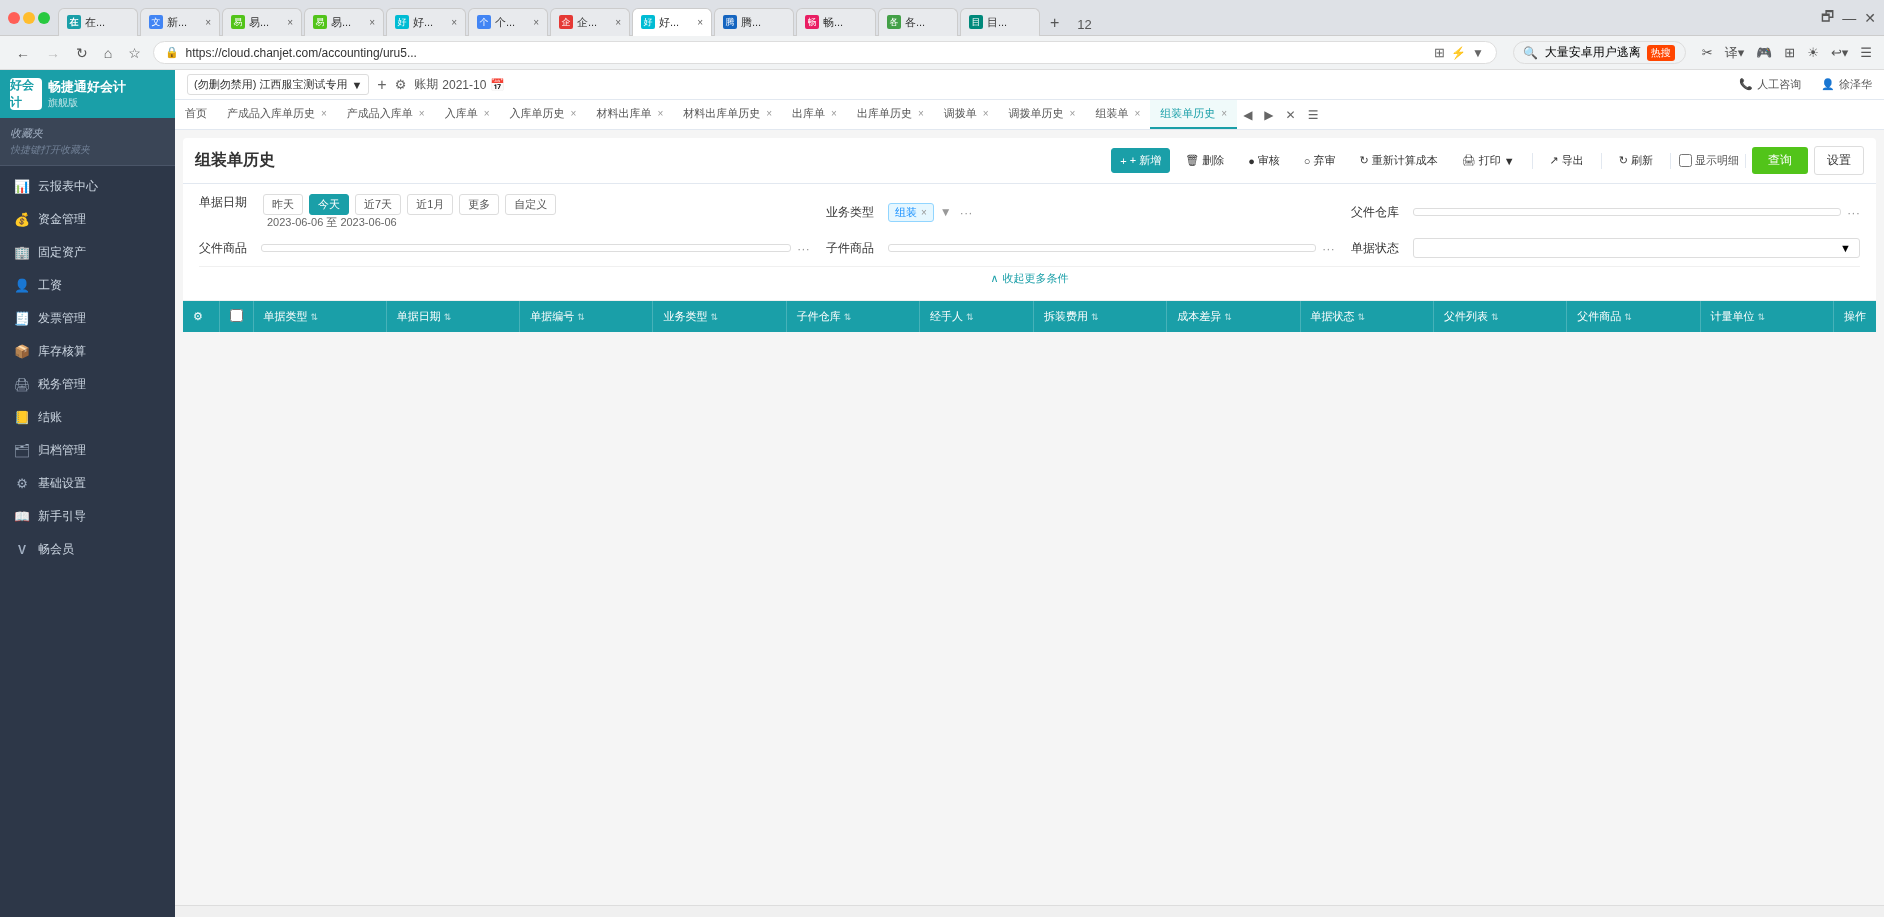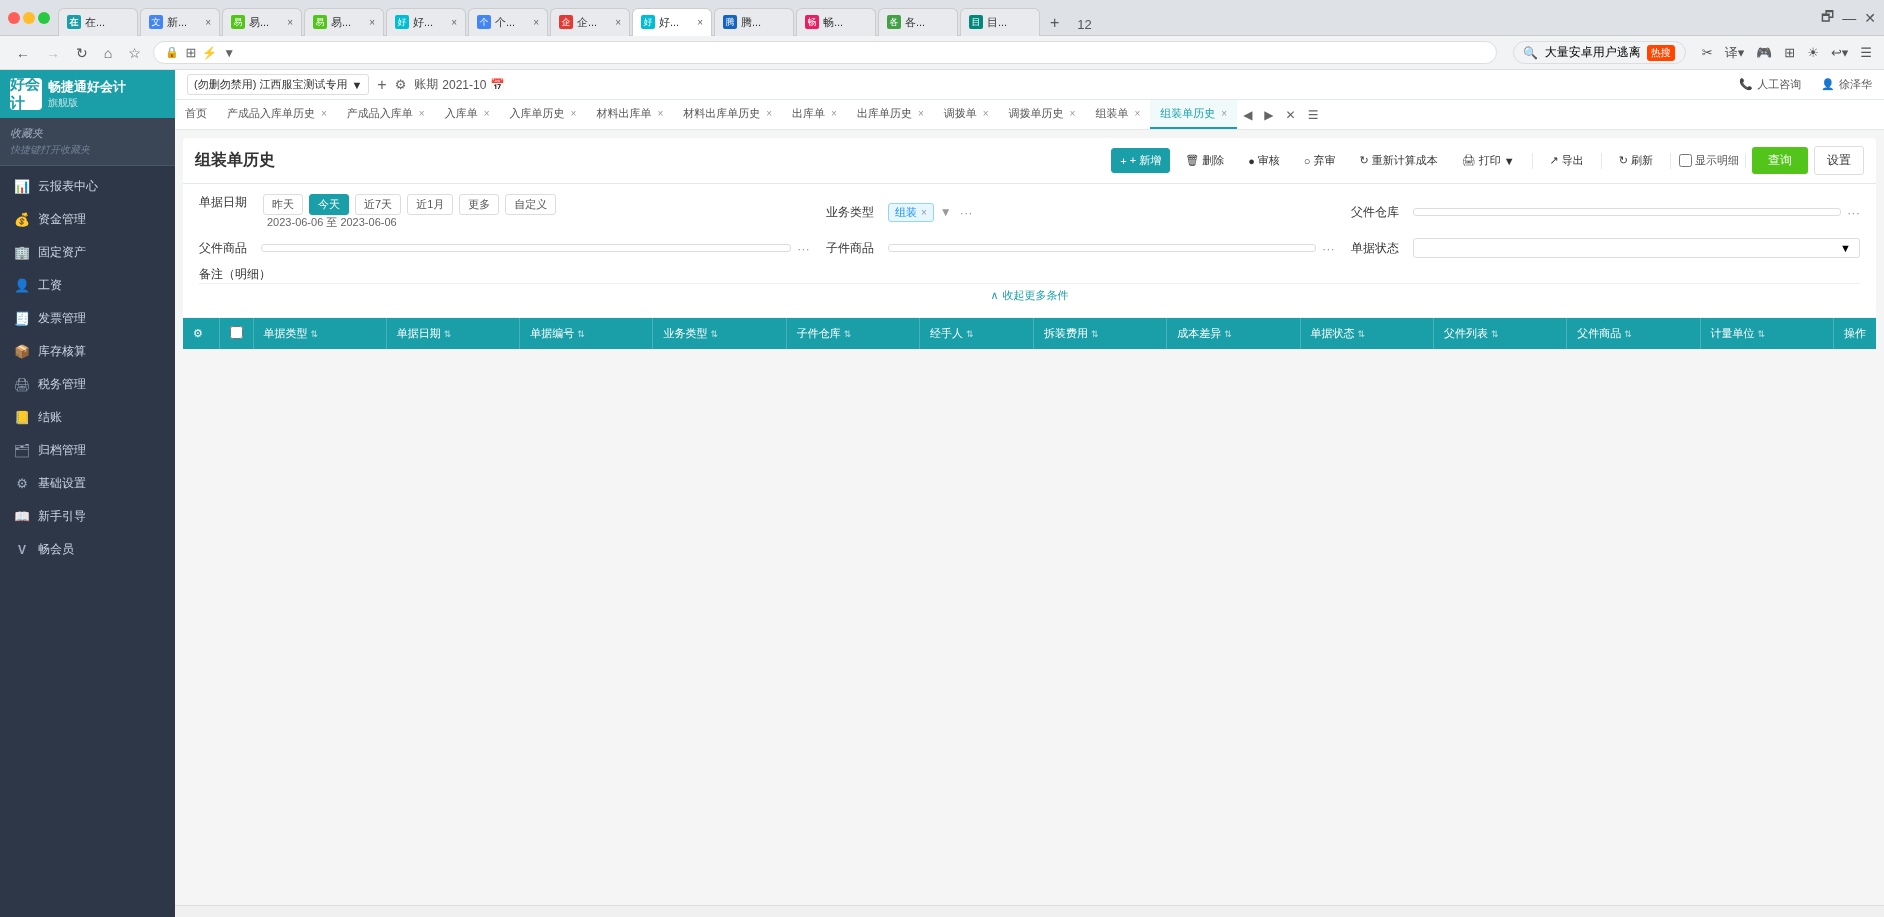--- a/index.html
+++ b/index.html
@@ -192,20 +192,21 @@
 </div>
 
 <div class="address-bar">
   <button class="nav-btn">←</button>
   <button class="nav-btn" disabled="">→</button>
   <button class="nav-btn">↻</button>
   <button class="nav-btn">⌂</button>
   <button class="nav-btn">☆</button>
   <div class="url-bar">
     <span class="url-lock">🔒</span>
+    <span class="url-text">https://cloud.chanjet.com/accounting/uru5...</span>
     <span style="color:#666;font-size:13px;">⊞</span>
     <span style="color:#f5a623;">⚡</span>
     <span style="color:#666;">▼</span>
   </div>
   <div class="search-area">
     <span style="color:#666;">🔍</span>
     <span>大量安卓用户逃离</span>
     <span class="hot-badge">热搜</span>
   </div>
   <div class="toolbar-icons">
@@ -218,21 +219,21 @@
     <span style="cursor:pointer;">☰</span>
   </div>
 </div>
 
 <div class="app-layout">
 
   <div class="sidebar">
 
     <div class="sidebar-header">
       <div class="sidebar-logo">
-        <span style="font-size:15px;color:#1a9fa8;font-weight:bold;">好会计</span>
+        <span style="font-size:12px;color:#1a9fa8;font-weight:bold;">好会计</span>
       </div>
       <div>
         <div class="sidebar-title">畅捷通好会计</div>
         <div class="sidebar-subtitle">旗舰版</div>
       </div>
     </div>
 
     <div class="sidebar-favorites">
       <div class="fav-title">收藏夹</div>
       <div class="fav-sub">快捷键打开收藏夹</div>
@@ -481,25 +482,20 @@
 
             <div style="display:flex;align-items:center;gap:6px;flex:1;">
               <span class="filter-label">单据状态</span>
               <div style="flex:1;border:1px solid #ddd;border-radius:3px;padding:3px 8px;background:#fff;font-size:11px;display:flex;align-items:center;justify-content:space-between;cursor:pointer;">
                 <span></span>
                 <span>▼</span>
               </div>
             </div>
           </div>
 
-          <div class="filter-row" style="margin-bottom:0;">
-            <div style="display:flex;align-items:center;gap:6px;">
-              <span class="filter-label">备注（明细）</span>
-            </div>
-          </div>
 
           <div class="collapse-more">
             <span>∧</span>
             <span>收起更多条件</span>
           </div>
         </div>
 
         <div class="table-container">
           <table class="data-table">
             <thead>

